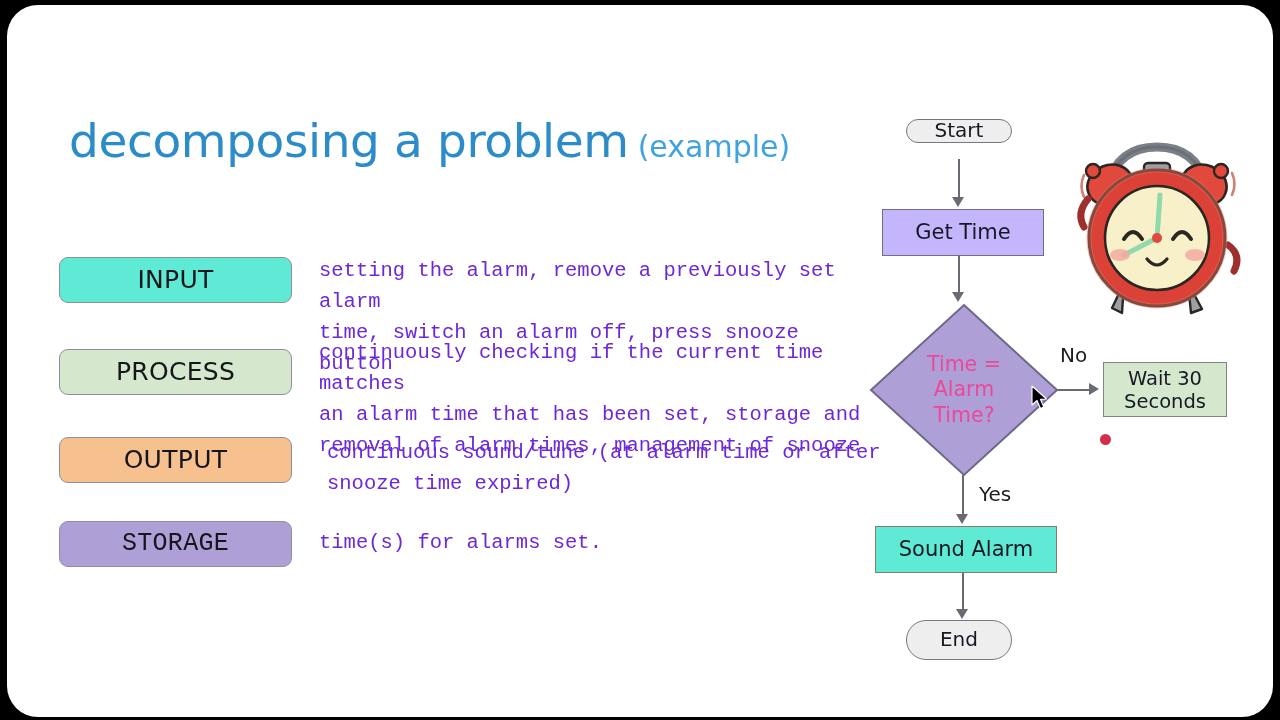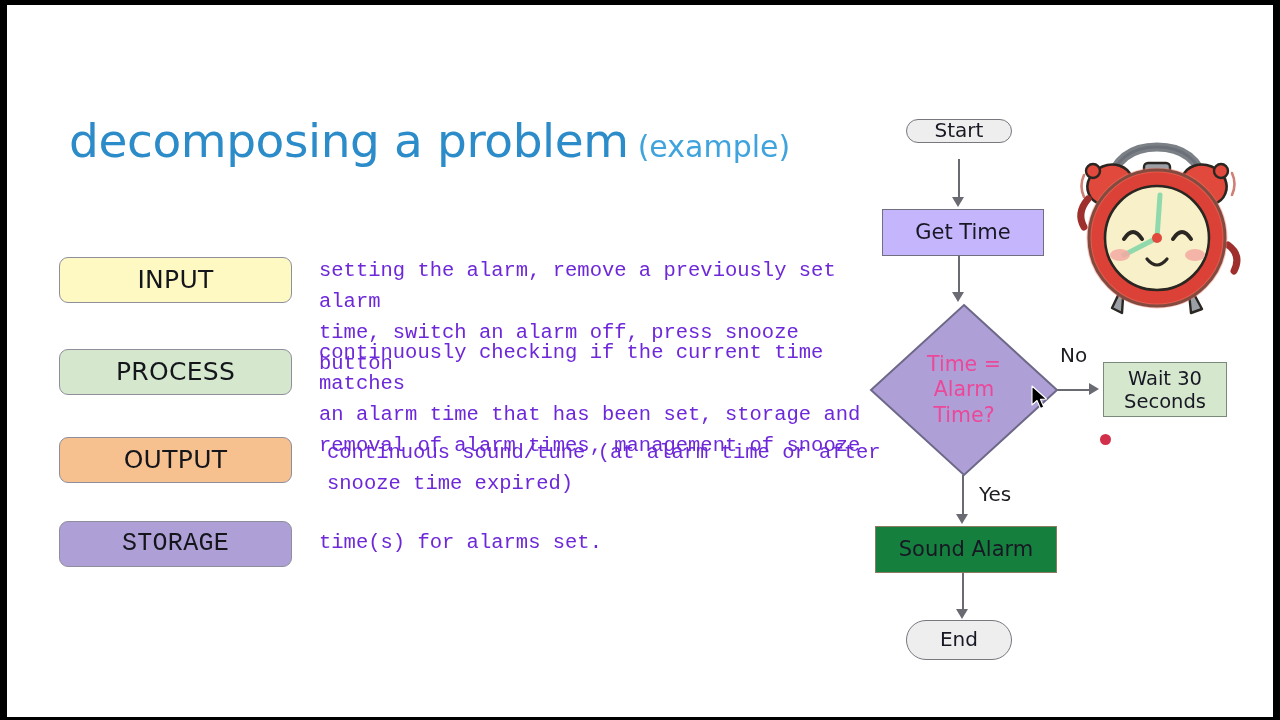--- a/index.html
+++ b/index.html
@@ -19,20 +19,21 @@
     overflow: hidden;
   }
   #slide {
     position: absolute;
     left: 7px;
     top: 5px;
     width: 1266px;
     height: 712px;
     background: #ffffff;
     overflow: hidden;
+    border-radius: 31px;
   }
 
   
   #title-wrap {
     position: absolute;
     left: 62px;
     top: 112px;
     display: flex;
     align-items: baseline;
     white-space: nowrap;
@@ -84,21 +85,21 @@
   #row-input   { top: 252px; }
   #row-process { top: 344px; }
   #row-output  { top: 432px; }
   #row-storage { top: 516px; }
 
   #row-input .cat-desc   { position: absolute; left: 260px; top: -2px; width: 560px; }
   #row-process .cat-desc { position: absolute; left: 260px; top: -12px; width: 560px; }
   #row-output .cat-desc  { position: absolute; left: 268px; top: 0px;  width: 560px; }
   #row-storage .cat-desc { position: absolute; left: 260px; top: 6px;  width: 560px; }
 
-  .chip-input   { background: #fef9c3; }
+  .chip-input   { background: #5eead4; }
   .chip-process { background: #d5e8ce; }
   .chip-output  { background: #f7c08f; }
   .chip-storage { background: #aea0d7; font-family: Liberation Mono, monospace; }
 
   
   #flow {
     position: absolute;
     left: 0; top: 0;
     width: 1266px; height: 712px;
     pointer-events: none;
@@ -141,21 +142,21 @@
     left: 1096px; top: 357px;
     width: 124px; height: 55px;
     background: #d5e8ce;
     border: 1.7px solid #7a8a7a;
     font-size: 19.5px;
     white-space: pre-line;
   }
   #node-sound {
     left: 868px; top: 521px;
     width: 182px; height: 47px;
-    background: #15803d;
+    background: #5eead4;
     border: 1.7px solid #8c7a62;
     font-size: 21px;
   }
   #diamond-wrap {
     position: absolute;
     left: 862px; top: 298px;
     width: 190px; height: 174px;
   }
   #diamond-shape {
     position: absolute;

